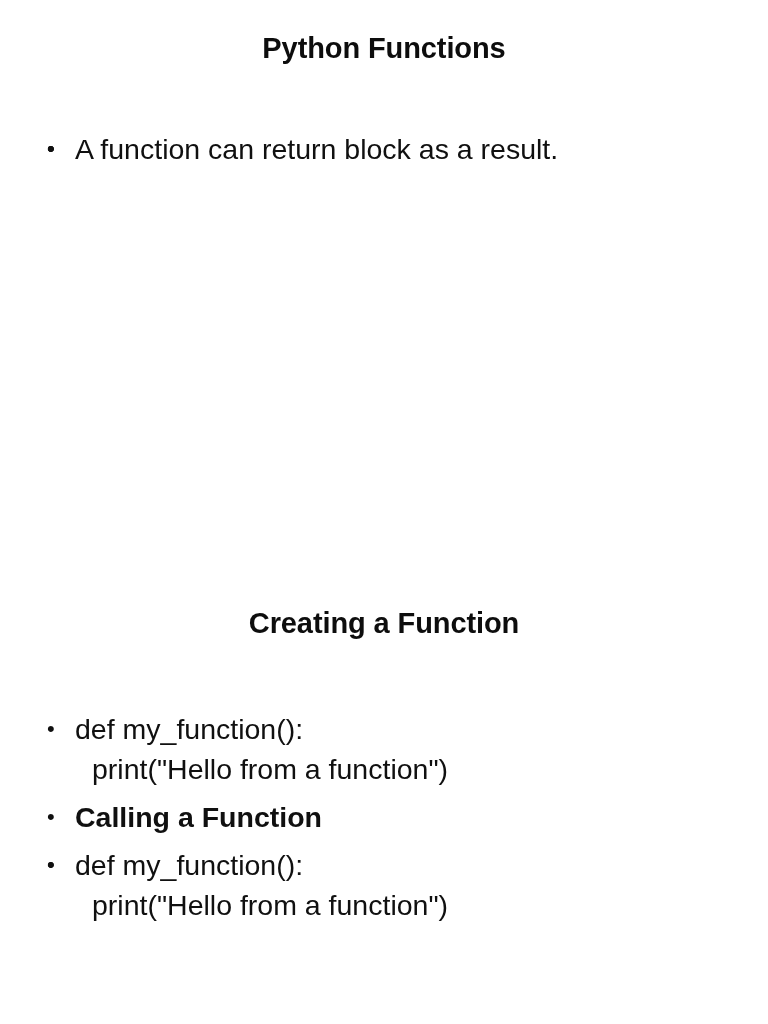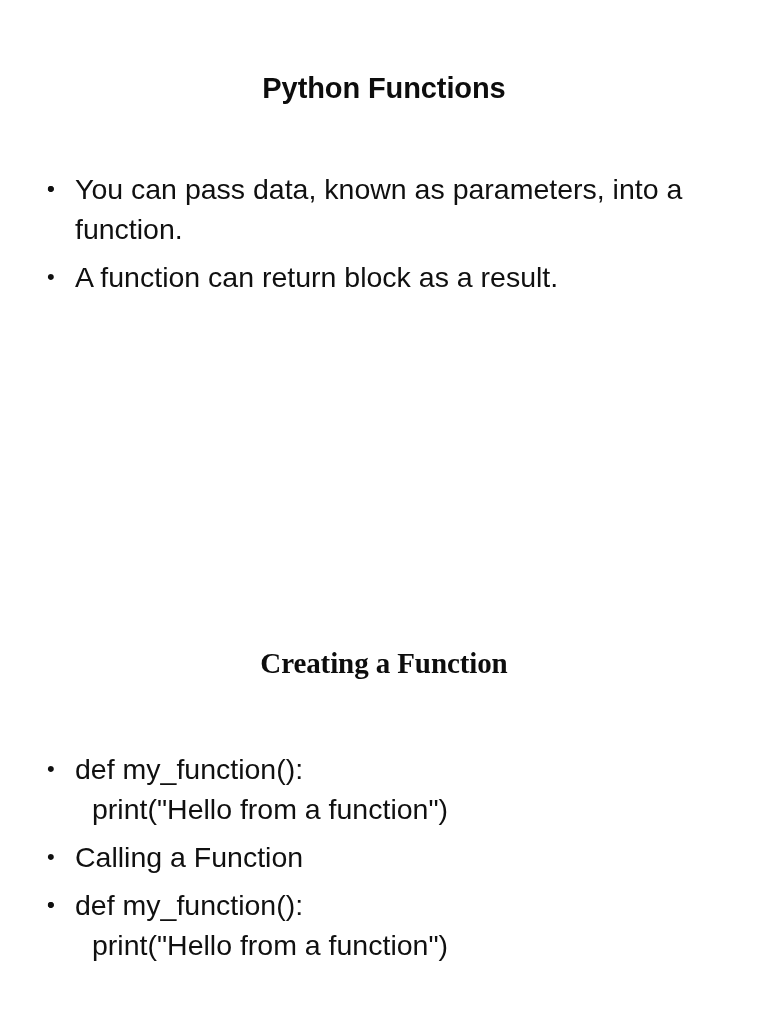--- a/index.html
+++ b/index.html
@@ -21,35 +21,34 @@
     width: 768px;
     height: 1024px;
     background: #ffffff;
   }
 
   
   .slide {
     position: absolute;
     left: 0;
     width: 768px;
-    margin-top: 40px;
   }
   .slide-one { top: 0px; }
   .slide-two { top: 595px; }
 
   .slide-title {
     text-align: center;
     font-size: 29px;
     font-weight: bold;
     letter-spacing: -0.1px;
     line-height: 1.1;
     color: #0d0d0d;
   }
   .slide-one .slide-title { margin-top: 33px; }
-  .slide-two .slide-title { margin-top: 13px; font-family: Liberation Serif, serif; }
+  .slide-two .slide-title { margin-top: 13px; }
 
   .bullet-list {
     list-style: none;
     margin: 0;
     padding: 0;
   }
   .slide-one .bullet-list { margin-top: 64px; }
   .slide-two .bullet-list { margin-top: 69px; }
 
   .bullet-item {
@@ -70,21 +69,21 @@
     font-size: 22px;
     line-height: 40px;
     color: #101010;
   }
 
   .bullet-text {
     display: block;
     max-width: 635px;
   }
   .bullet-text.bold {
-    font-weight: normal;
+    font-weight: bold;
   }
 
   .code-line-first {
     display: block;
   }
   .code-line-indent {
     display: block;
     padding-left: 17px;
   }
 </style>
@@ -97,21 +96,20 @@
     <h1 class="slide-title">Python Functions</h1>
 
     <ul class="bullet-list">
 
       <li class="bullet-item">
         <span class="bullet-marker">•</span>
       </li>
 
       <li class="bullet-item">
         <span class="bullet-marker">•</span>
-        <span class="bullet-text">You can pass data, known as parameters, into a function.</span>
       </li>
 
       <li class="bullet-item">
         <span class="bullet-marker">•</span>
         <span class="bullet-text">A function can return block as a result.</span>
       </li>
 
     </ul>
   </section>
 

